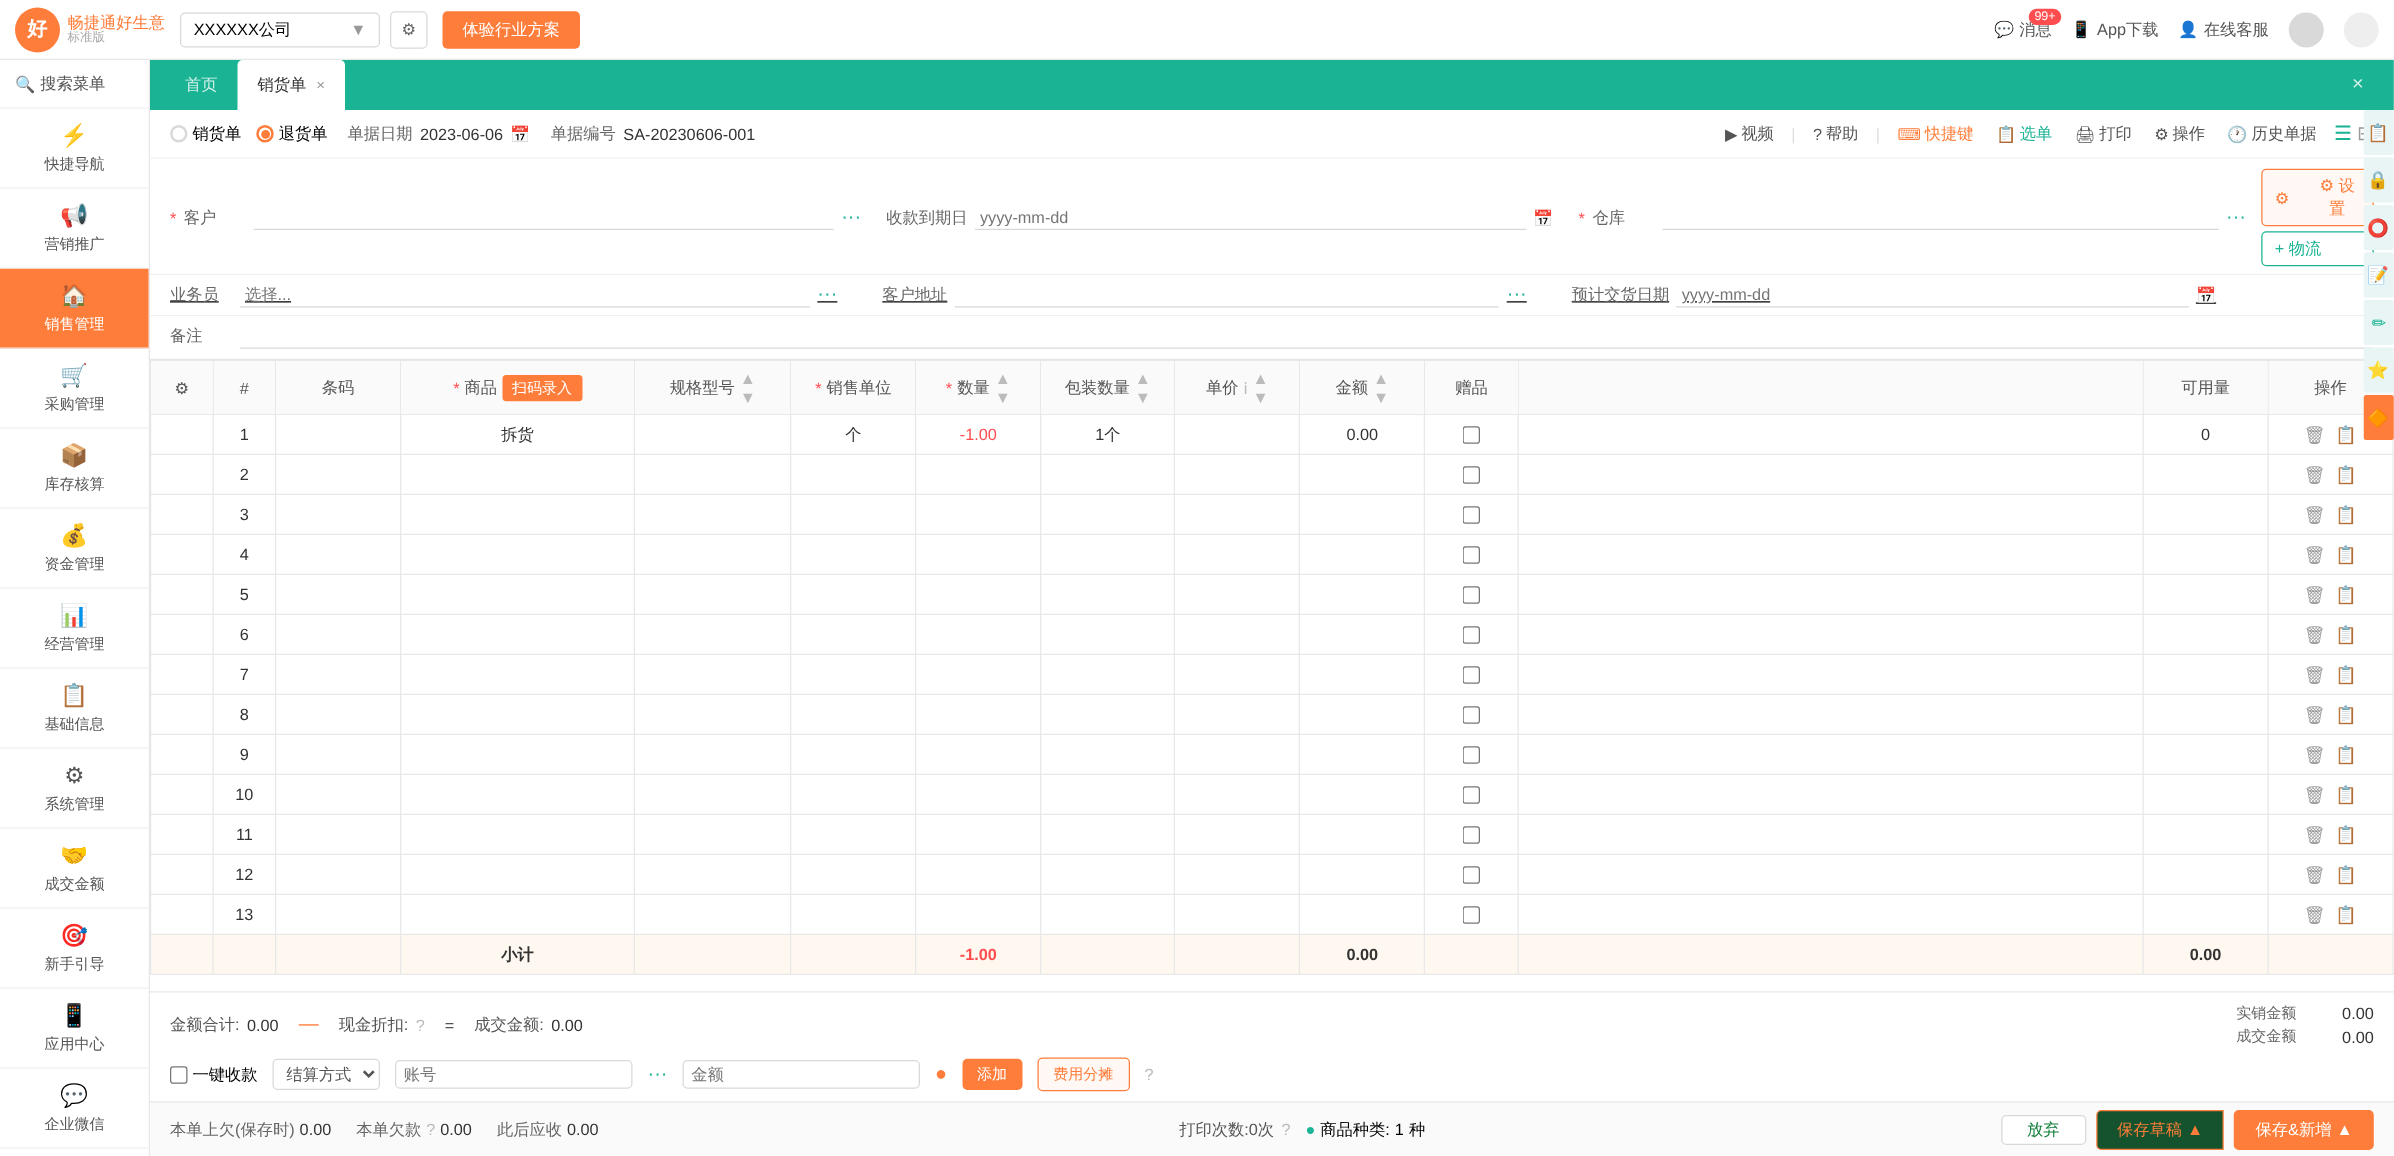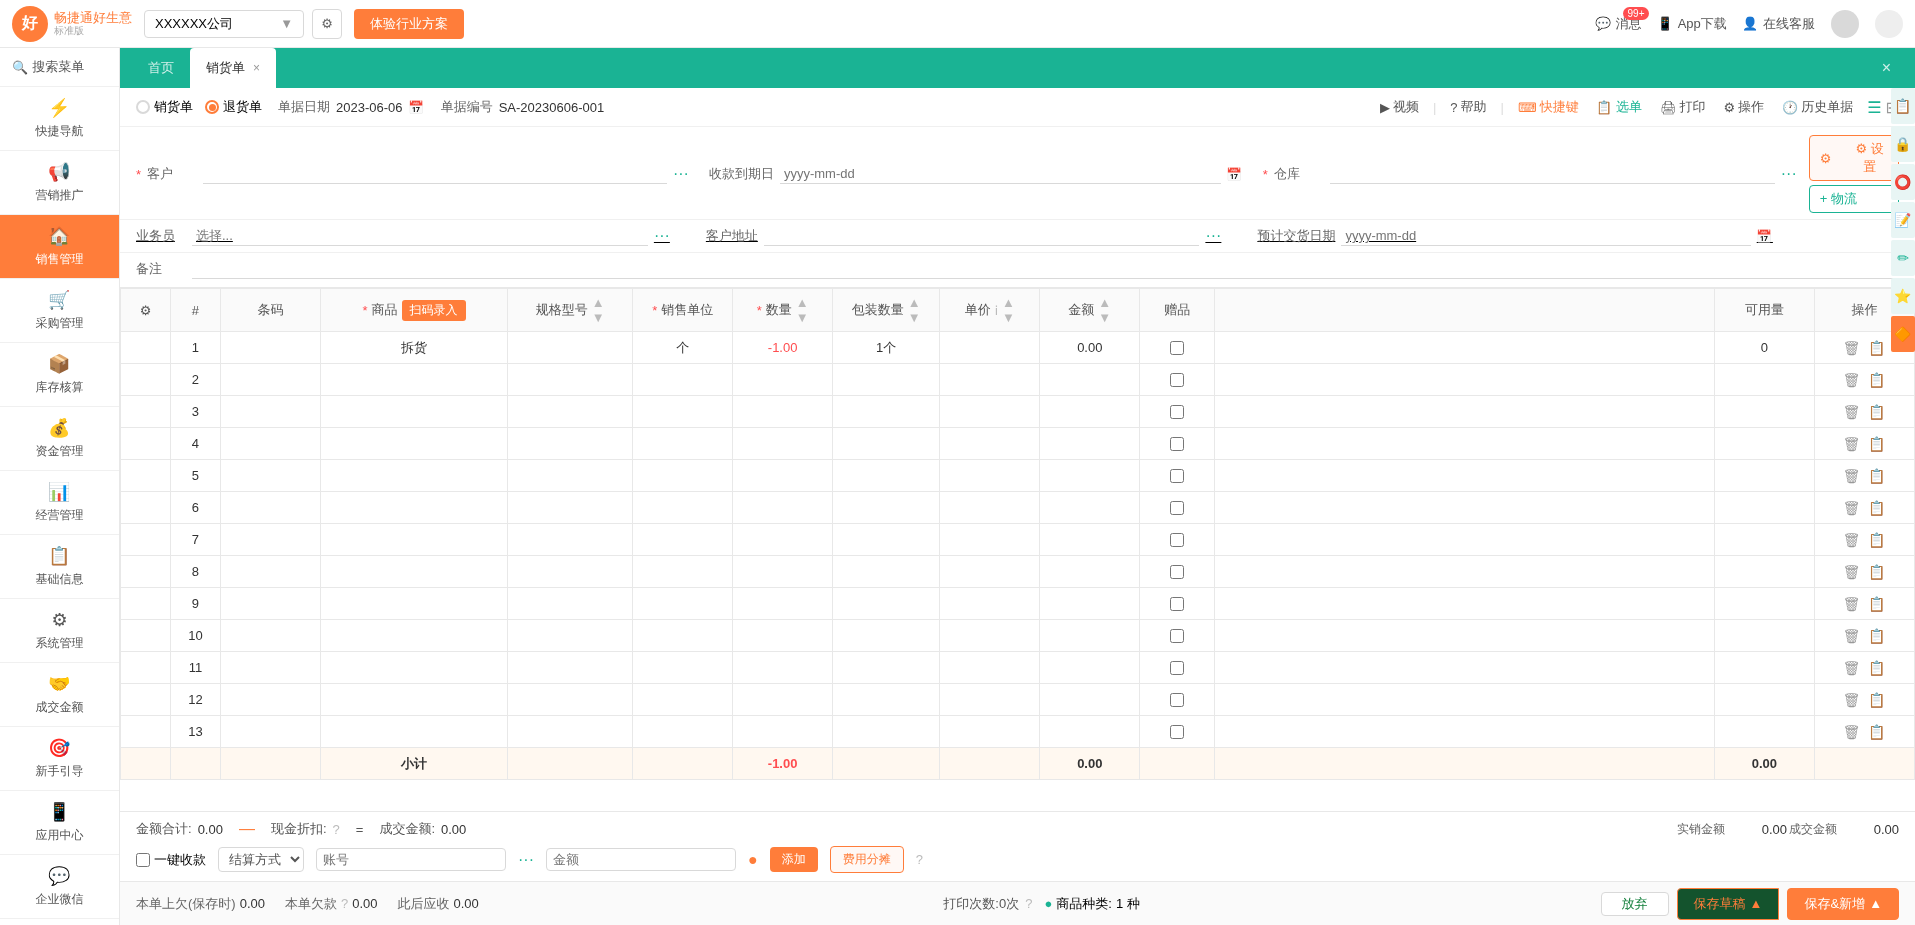--- a/index.html
+++ b/index.html
@@ -248,21 +248,21 @@
       cursor: pointer; display: flex; align-items: center; gap: 4px;
     }
     .btn-save-new {
       background: #ff7d3a; border: 1px solid #ff7d3a;
       color: white; padding: 6px 16px; border-radius: 4px;
       cursor: pointer; display: flex; align-items: center; gap: 4px;
     }
     .btn-group { display: flex; gap: 0; }
     .btn-group .btn-save-draft { border-radius: 4px 0 0 4px; }
     .final-amounts {
-      display: flex; align-items: flex-end;
+      display: flex; flex-direction: column; align-items: flex-end;
       margin-left: auto; gap: 2px;
     }
     .final-row { display: flex; align-items: center; gap: 12px; }
     .final-label { color: #666; font-size: 12px; }
     .final-val { color: #333; font-weight: 500; min-width: 50px; text-align: right; }
 
     
     .right-panel {
       position: absolute; right: 0; top: 88px;
       width: 24px; display: flex; flex-direction: column;

